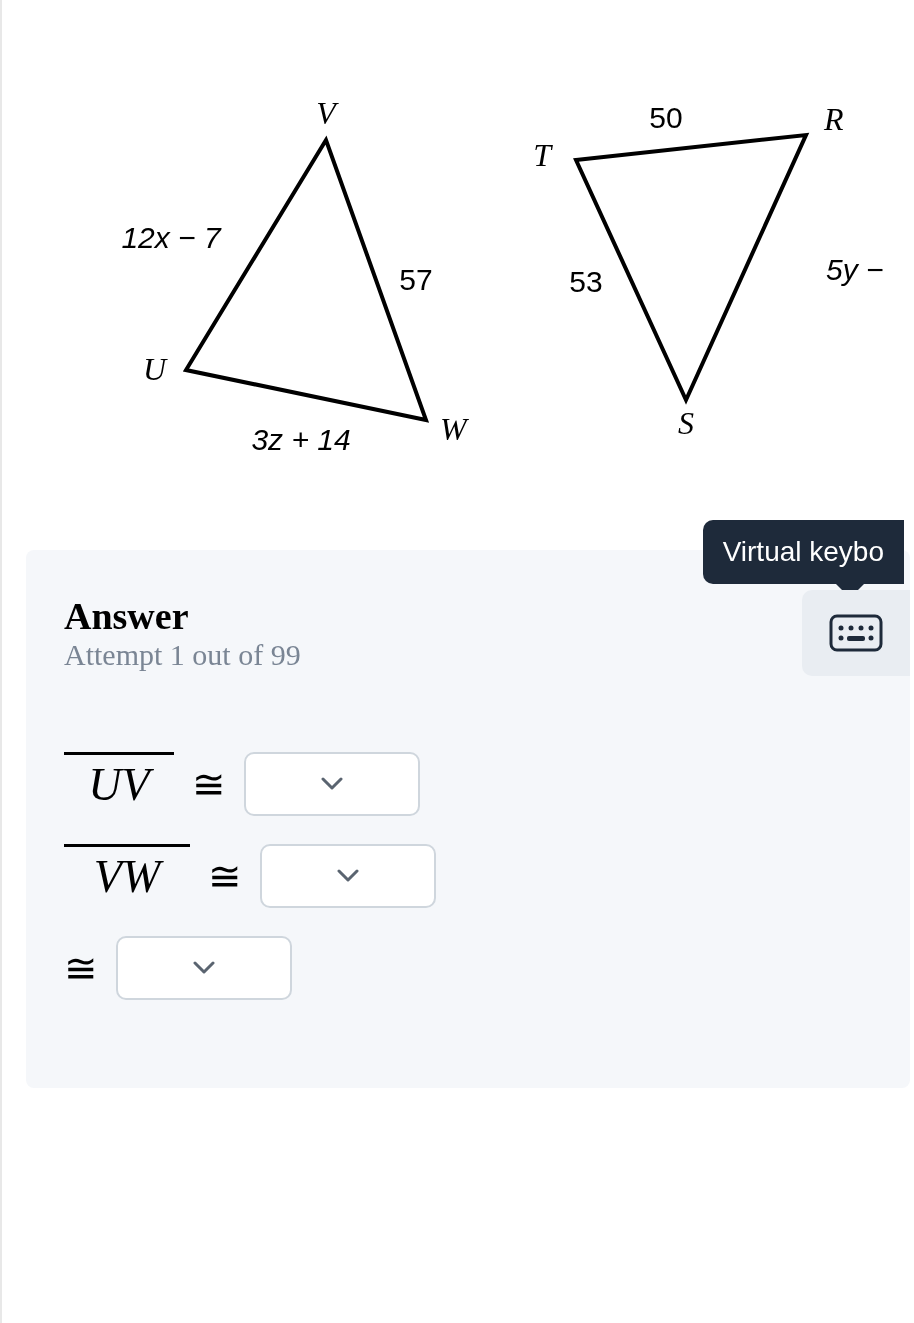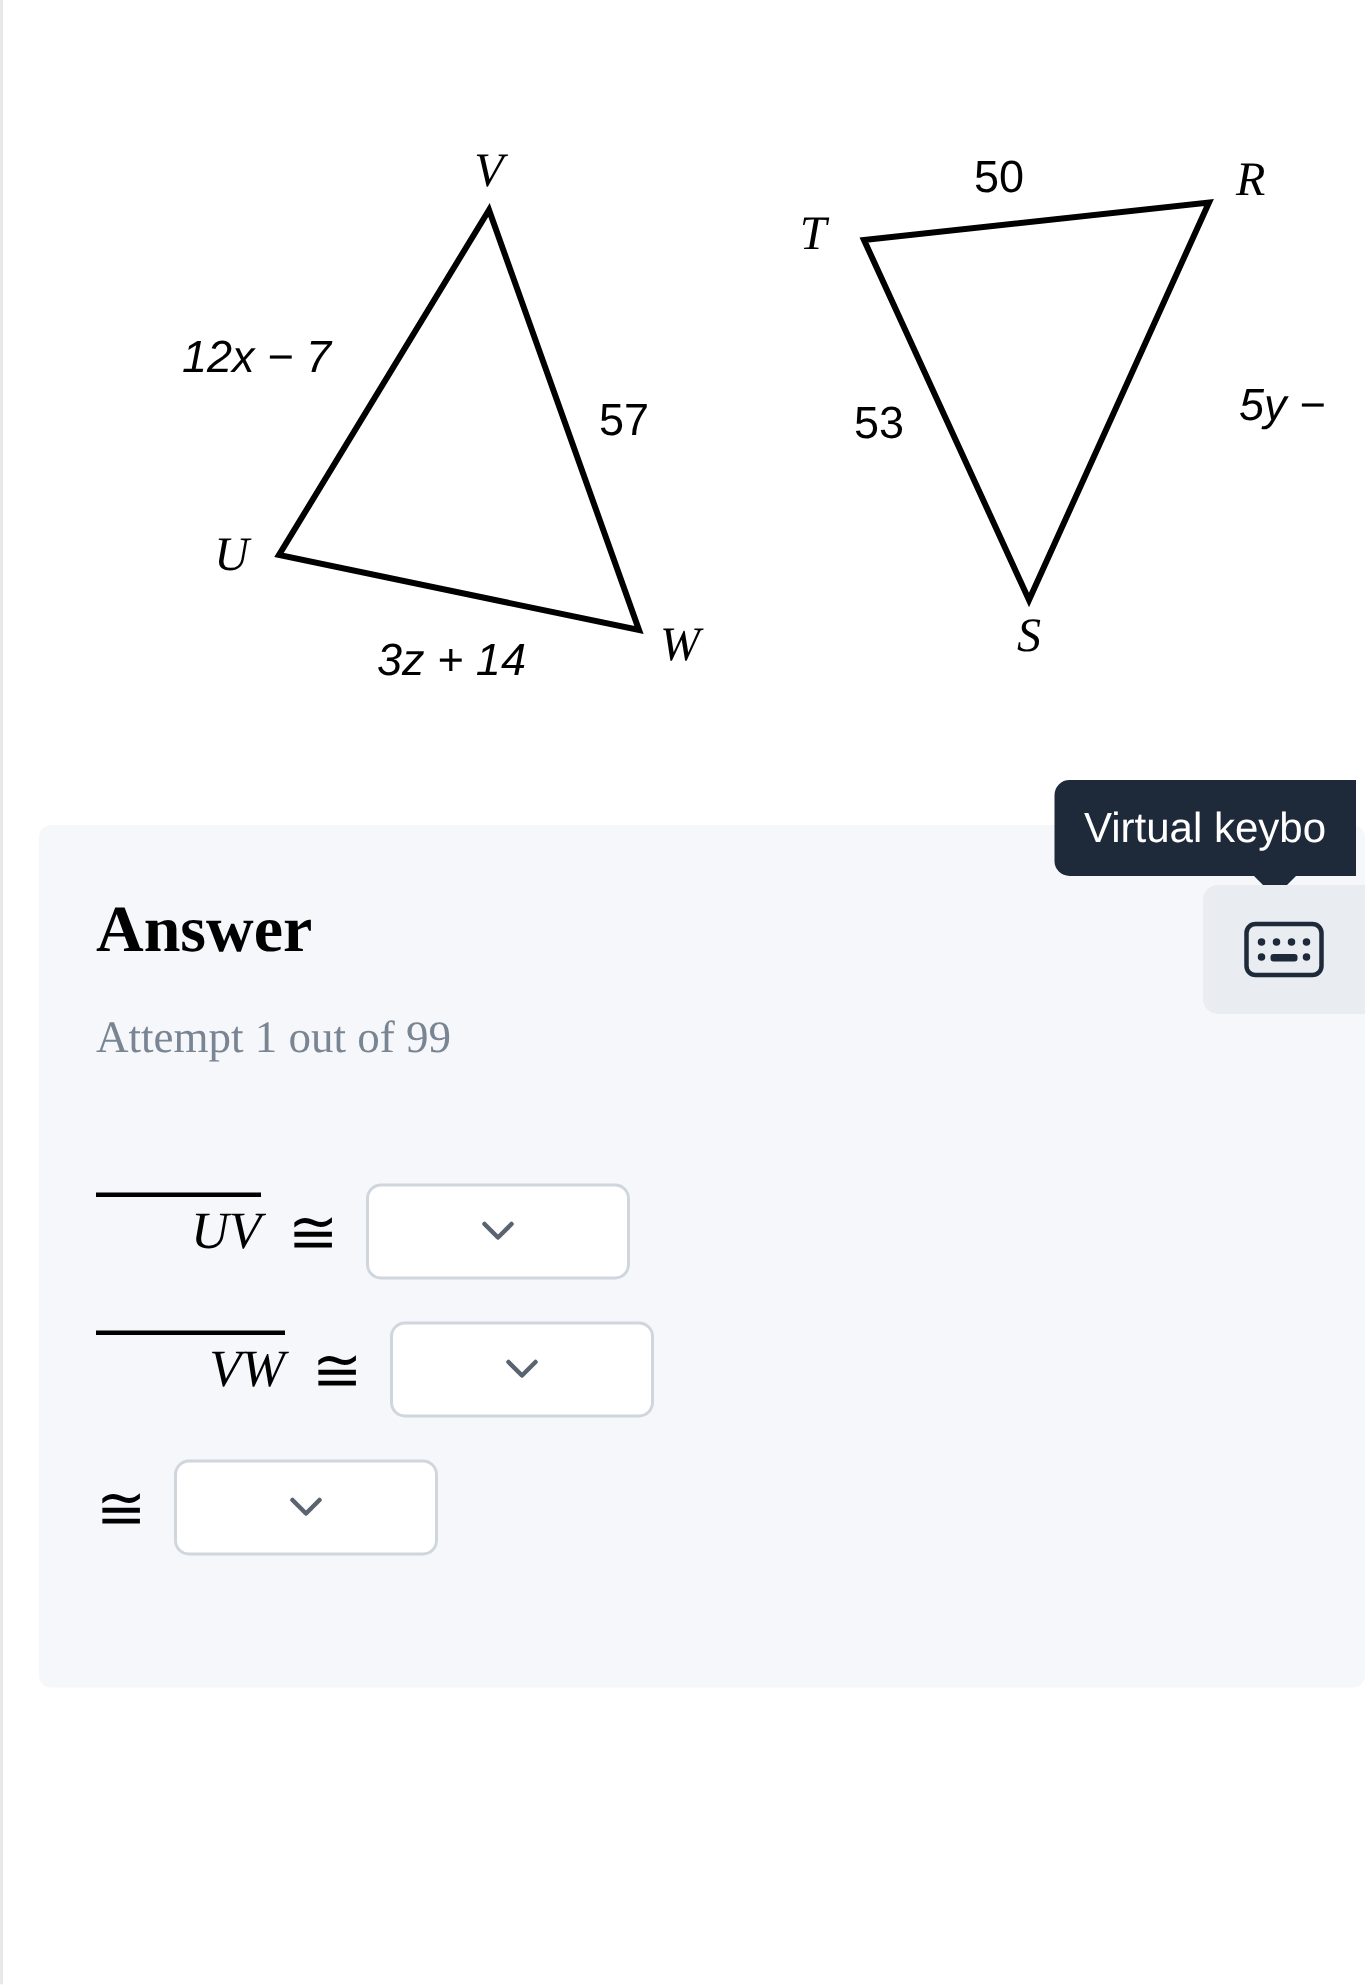--- a/index.html
+++ b/index.html
@@ -5,25 +5,25 @@
   * { box-sizing: border-box; margin: 0; padding: 0; }
   html, body { width: 914px; height: 1323px; background: #fff; font-family: Georgia, 'Times New Roman', serif; color: #000; }
   .page { padding: 20px 0 0 24px; border-left: 2px solid #e8e8e8; height: 100%; position: relative; }
   .prompt { font-size: 42px; line-height: 1.25; font-family: Georgia, serif; }
   .prompt .math { font-style: italic; font-family: Georgia, 'Times New Roman', serif; }
   .diagram-wrap { margin-top: 60px; width: 860px; height: 400px; position: relative; }
   .diagram-wrap svg { display: block; }
   .dlabel { font-family: Georgia, serif; font-style: italic; font-size: 32px; }
   .dnum { font-family: Arial, Helvetica, sans-serif; font-size: 30px; }
   .answer-panel { background: #f5f7fa; border-radius: 8px; margin-top: 70px; padding: 44px 38px 60px 38px; position: relative; width: 884px; }
-  .answer-title { font-family: Georgia, serif; font-weight: 700; font-size: 44px; }
-  .attempt { font-family: Georgia, serif; color: #7a8594; font-size: 30px; margin-top: 30px; }
+  .answer-title { font-family: Georgia, serif; font-weight: 700; font-size: 38px; }
+  .attempt { font-family: Georgia, serif; color: #7a8594; font-size: 30px; }
   .rows { margin-top: 80px; }
   .row { display: flex; align-items: center; gap: 18px; margin-bottom: 28px; }
-  .seg { font-family: Georgia, 'Times New Roman', serif; font-style: italic; font-size: 35px; position: relative; display: inline-block; min-width: 110px; text-align: right; }
+  .seg { font-family: Georgia, 'Times New Roman', serif; font-style: italic; font-size: 46px; position: relative; display: inline-block; min-width: 110px; text-align: center; }
   .seg .bar { position: absolute; top: -6px; left: 0; right: 0; height: 3px; background: #000; }
   .cong { font-size: 40px; font-family: Georgia, serif; }
   .select { width: 176px; height: 64px; border: 2px solid #cfd6dd; border-radius: 10px; background: #fff; display: flex; align-items: center; justify-content: center; cursor: pointer; }
   .select svg { display: block; }
   .kbd-btn { position: absolute; right: 0; top: 40px; width: 108px; height: 86px; background: #e9edf2; border-top-left-radius: 10px; border-bottom-left-radius: 10px; display: flex; align-items: center; justify-content: center; cursor: pointer; }
   .kbd-btn svg { display: block; }
   .tooltip { position: absolute; right: 6px; top: -30px; background: #1e2a3a; color: #fff; font-family: Arial, Helvetica, sans-serif; font-size: 28px; padding: 16px 20px; border-radius: 10px 0 0 10px; white-space: nowrap; }
   .tooltip::after { content: ''; position: absolute; bottom: -14px; right: 40px; border-left: 14px solid transparent; border-right: 14px solid transparent; border-top: 14px solid #1e2a3a; }
 </style>
 </head>

